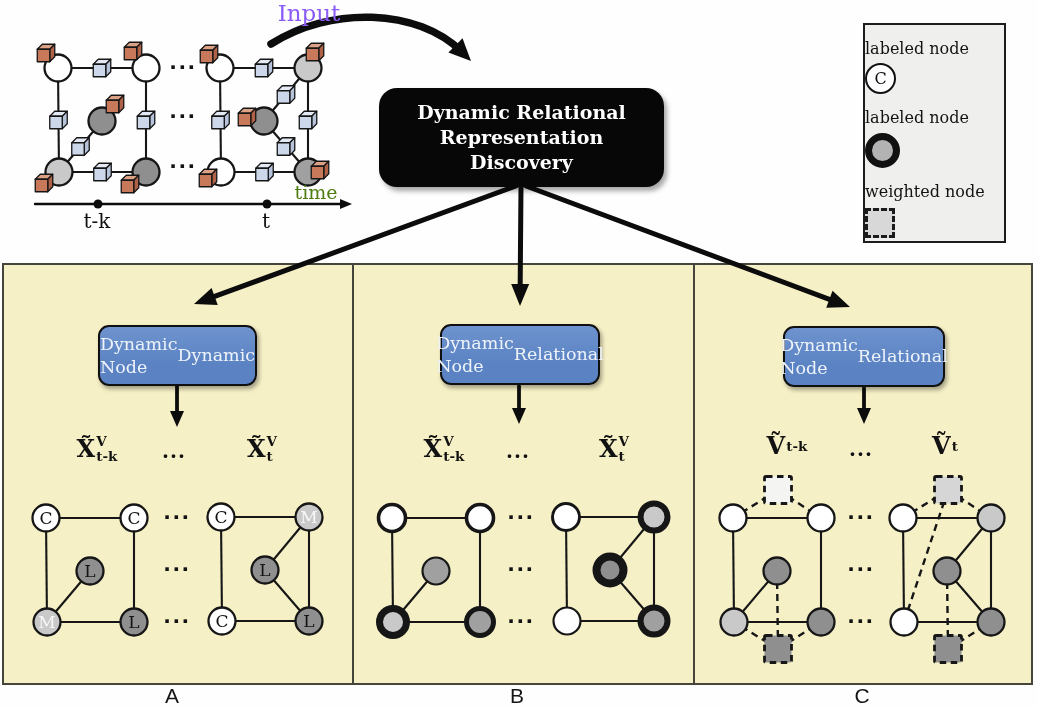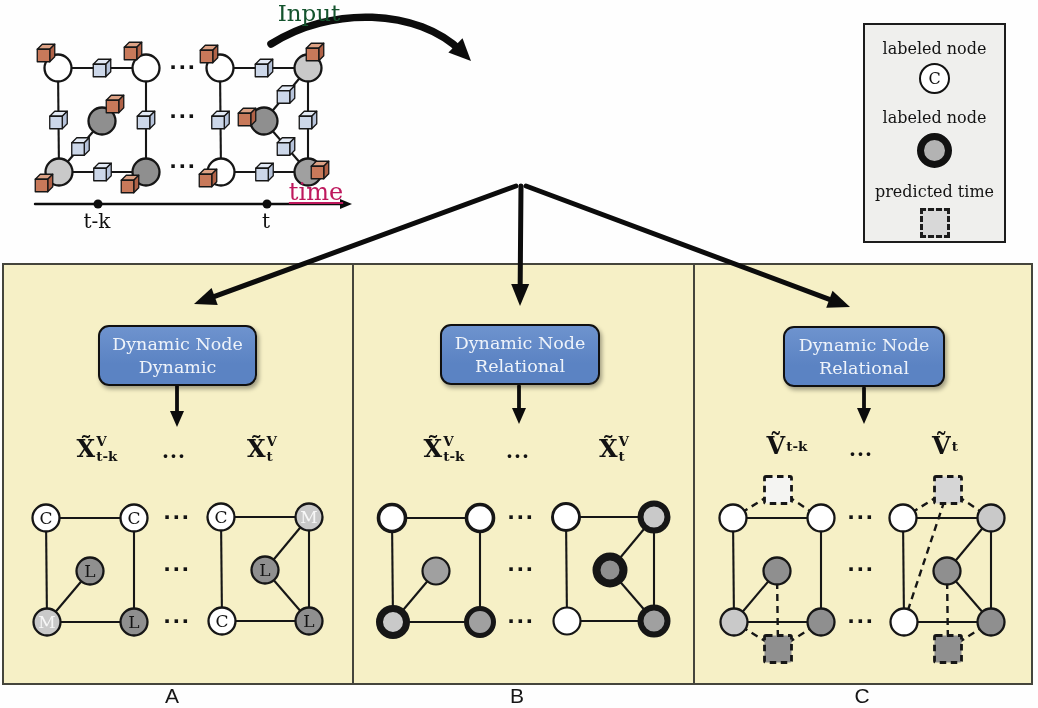--- a/index.html
+++ b/index.html
@@ -8,44 +8,44 @@
   .page{position:relative;width:1038px;height:708px;background:#fefefe;}
 
   .panel{position:absolute;top:263px;height:422px;background:var(--panel-bg);
          border:2px solid var(--panel-border);box-sizing:border-box;}
   .divider{position:absolute;top:263px;height:422px;width:2px;background:var(--panel-border);}
 
   #diagram-layer{position:absolute;left:0;top:0;}
 
   .abs{position:absolute;transform:translate(-50%,-50%);white-space:nowrap;}
 
-  .input-label{font-size:23px;color:#14532d;}
+  .input-label{font-size:23px;color:#8b5cf6;}
   .tick-label{font-size:20px;color:#101010;}
-  .time-label{font-size:24px;color:#be185d;text-decoration:underline;}
+  .time-label{font-size:19px;color:#4d7c0f;}
 
   .title-box{position:absolute;left:379px;top:88px;width:285px;height:99px;
              background:var(--title-bg);border-radius:18px;display:flex;flex-direction:column;
              justify-content:center;align-items:center;box-shadow:3px 4px 5px rgba(0,0,0,0.35);}
   .title-box div{color:var(--title-text);font-weight:700;font-size:19px;line-height:1.32;}
 
   .legend{position:absolute;left:863px;top:23px;width:143px;height:220px;
           background:var(--legend-bg);border:2px solid #1c1c1c;box-sizing:border-box;
-          display:flex;flex-direction:column;align-items:center;}
+          display:flex;flex-direction:column;}
   .legend-label{font-size:16px;color:#131313;margin-top:14px;}
   .glyph-labeled{width:27px;height:27px;border-radius:50%;border:2.6px solid #111;background:#fff;
                  margin-top:5px;display:flex;align-items:center;justify-content:center;
                  font-size:16px;color:#111;}
   .glyph-weighted{width:21px;height:21px;border-radius:50%;border:7px solid #111;background:#b3b3b3;
                   margin-top:6px;}
   .glyph-predicted{width:24px;height:24px;border:3px dashed #1b1b1b;background:#d8d8d8;margin-top:7px;}
 
   .process-box{position:absolute;box-sizing:border-box;border:2.5px solid #101010;border-radius:11px;
                background:linear-gradient(180deg,#6e93ce,var(--process-bg) 65%);
                box-shadow:2px 3px 4px rgba(0,0,0,0.35);
-               display:flex;flex-direction:column;justify-content:center;align-items:center;}
+               display:flex;flex-direction:row;justify-content:center;align-items:center;}
   .process-box div{color:var(--process-text);font-size:17.5px;line-height:1.28;}
 
   .math{display:flex;align-items:center;color:#121212;font-weight:700;}
   .math .base{font-size:24px;line-height:1;}
   .math .stack{display:inline-flex;flex-direction:column;align-items:flex-start;
                font-size:13.5px;line-height:1.08;margin-left:1px;font-weight:700;}
   .mdots{font-size:20px;font-weight:700;color:#121212;letter-spacing:1px;}
 
   .caption{font-family:"Liberation Sans", sans-serif;font-size:21px;color:#161616;}
 </style>
@@ -319,29 +319,34 @@
       <circle cx="98" cy="204" r="4.5" fill="#0c0c0c"></circle>
       <circle cx="267" cy="204" r="4.5" fill="#0c0c0c"></circle>
     </svg>
 
   <div class="abs input-label" style="left:309px;top:13px;">Input</div>
 
   <div class="abs tick-label" style="left:97px;top:221px;">t-k</div>
   <div class="abs tick-label" style="left:266px;top:221px;">t</div>
   <div class="abs time-label" style="left:316px;top:192px;">time</div>
 
+  <div class="title-box">
+    <div>Dynamic Relational</div>
+    <div>Representation</div>
+    <div>Discovery</div>
+  </div>
 
   <div class="legend">
     <div class="legend-label">labeled node</div>
     <div class="glyph-labeled">
       <span>C</span>
     </div>
     <div class="legend-label">labeled node</div>
     <div class="glyph-weighted"></div>
-    <div class="legend-label">predicted time</div>
+    <div class="legend-label">weighted node</div>
     <div class="glyph-predicted"></div>
   </div>
 
   <div class="process-box" style="left:98px;top:325px;width:159px;height:61px;">
     <div>Dynamic Node</div>
     <div>Dynamic</div>
   </div>
   <div class="process-box" style="left:440px;top:324px;width:160px;height:61px;">
     <div>Dynamic Node</div>
     <div>Relational</div>

